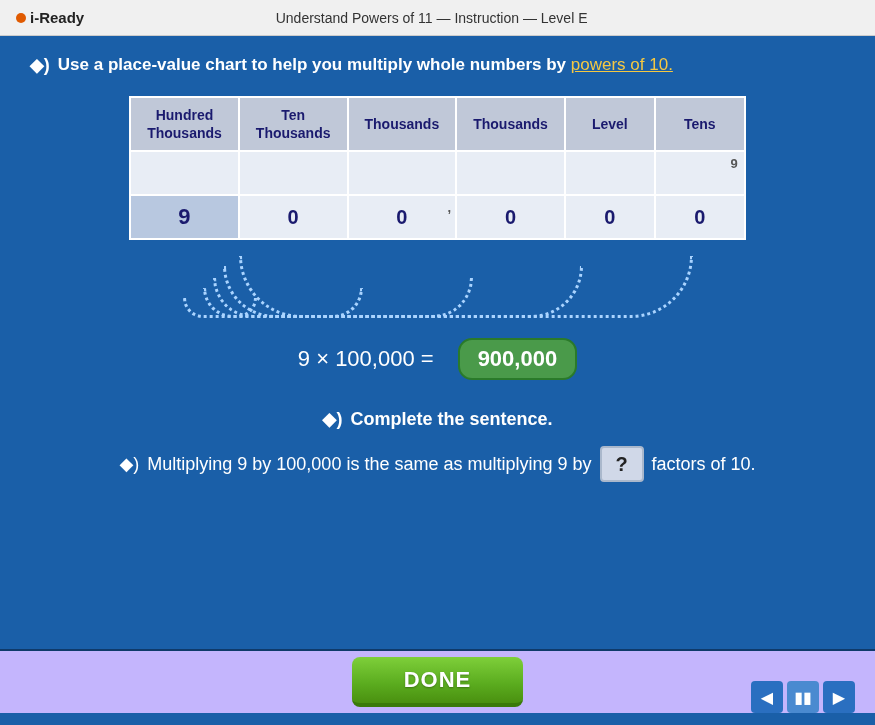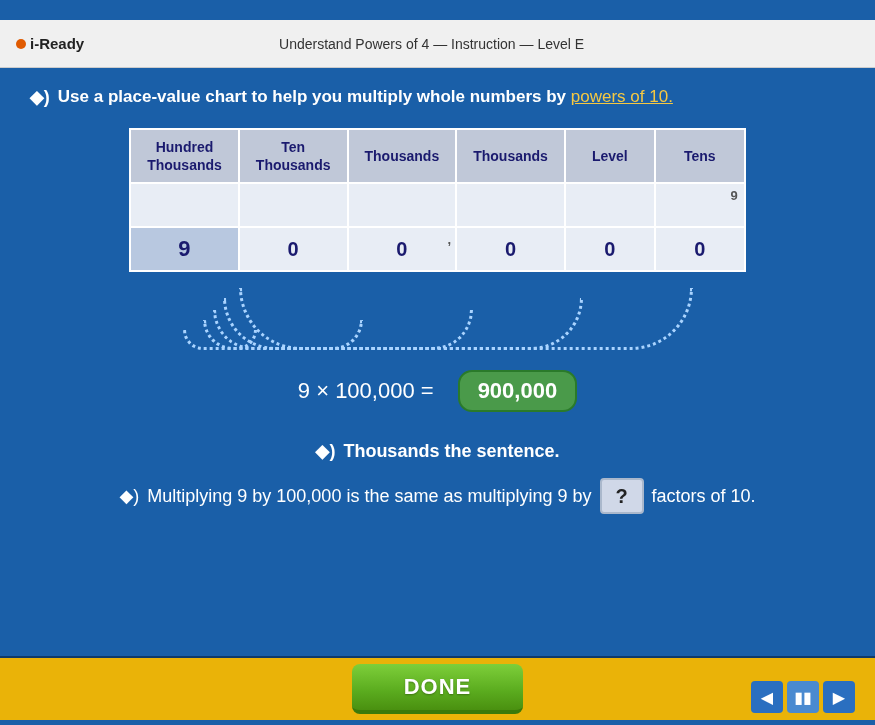--- a/index.html
+++ b/index.html
@@ -9,27 +9,26 @@
       height: 725px;
       background: #1a5fa8;
       font-family: Arial, sans-serif;
       overflow: hidden;
       position: relative;
     }
 
     
     #topbar {
       background: #f0f0f0;
-      height: 48px;
+      height: 36px;
       display: flex;
       align-items: center;
       justify-content: space-between;
       padding: 0 16px;
       border-bottom: 1px solid #ccc;
-      margin-top: 20px;
     }
     #topbar-logo {
       display: flex;
       align-items: center;
       gap: 4px;
       font-weight: bold;
       font-size: 15px;
       color: #222;
     }
     #topbar-logo .dot {
@@ -176,25 +175,25 @@
       align-items: center;
       justify-content: center;
       border-radius: 4px;
       border: 2px solid #aab8cc;
       cursor: pointer;
     }
 
     
     #bottom-bar {
       position: absolute;
-      bottom: 5px;
+      bottom: 12px;
       left: 0;
       width: 875px;
       height: 64px;
-      background: #eab308;
+      background: #c4b5fd;
       display: flex;
       align-items: center;
       justify-content: center;
       border-top: 2px solid #0f3a6a;
     }
 
     #done-button {
       background: linear-gradient(180deg, #7ecf3a 0%, #5aab1e 60%, #4a9010 100%);
       color: #fff;
       font-size: 22px;
@@ -266,21 +265,21 @@
     }
   </style>
 </head>
 <body>
 
 <div id="topbar">
   <div id="topbar-logo">
     <span class="dot"></span>
     <span>i-Ready</span>
   </div>
-  <div id="topbar-title">Understand Powers of 4 — Instruction — Level E</div>
+  <div id="topbar-title">Understand Powers of 11 — Instruction — Level E</div>
   <div id="topbar-right"></div>
 </div>
 
 <div id="main">
 
   <div id="instruction-line">
     <span class="speaker-icon">◆)</span>
     <span>
       Use a place-value chart to help you multiply whole numbers by
       <span class="powers-link">powers of 10.</span>
@@ -343,21 +342,21 @@
   <div id="equation-section">
     <div id="equation-text">
       <span>9 × 100,000 =</span>
       <span id="answer-box">900,000</span>
     </div>
   </div>
 
   <div id="complete-section">
     <div id="complete-label">
       <span class="speaker-icon">◆)</span>
-      <span>Thousands the sentence.</span>
+      <span>Complete the sentence.</span>
     </div>
     <div id="sentence-line">
       <span class="speaker-icon">◆)</span>
       <span>Multiplying 9 by 100,000 is the same as multiplying 9 by</span>
       <span id="question-box">?</span>
       <span>factors of 10.</span>
     </div>
   </div>
 
 </div>

